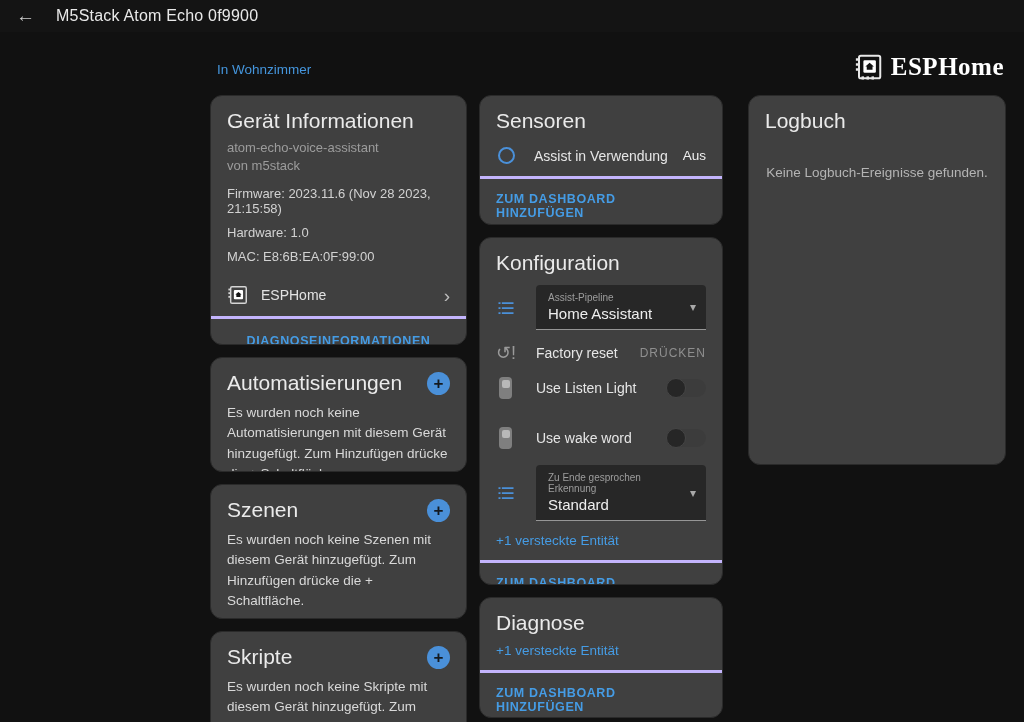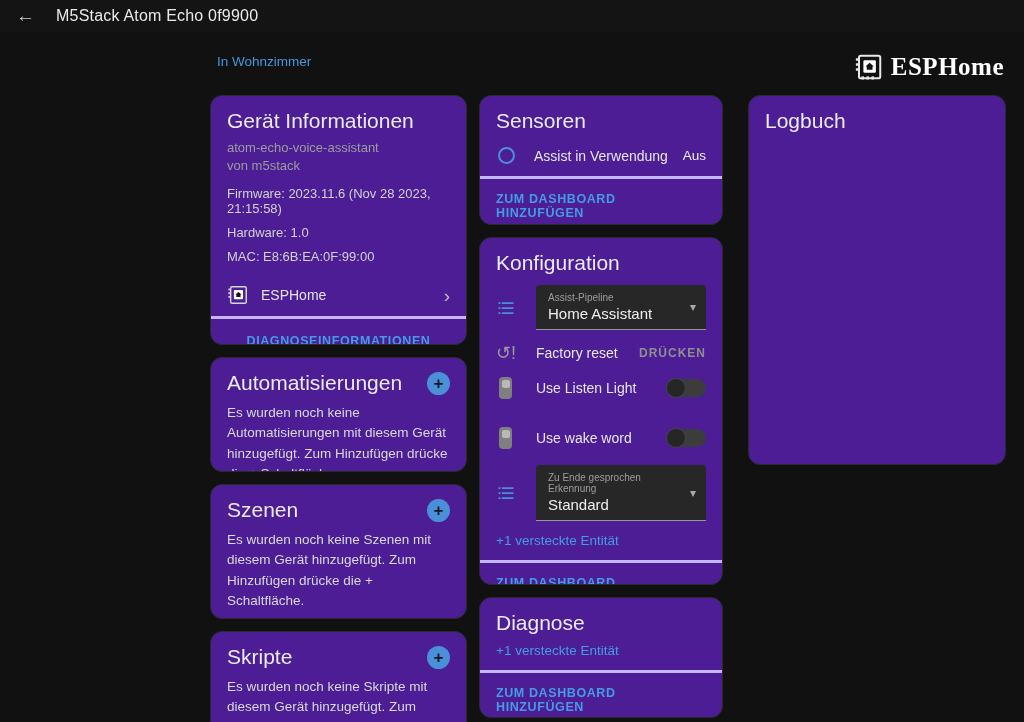--- a/index.html
+++ b/index.html
@@ -6,31 +6,31 @@
   html,body { background:#000; }
   body { font-family:"Liberation Sans", sans-serif; }
   .screen { position:relative; width:1024px; height:722px; background:#111111; overflow:hidden; }
 
   
   .appbar { position:absolute; top:0; left:0; right:0; height:32px; background:#141414; display:flex; align-items:center; padding:0 16px; }
   .back-btn { color:#cfcfcf; font-size:19px; width:40px; cursor:pointer; }
   .appbar-title { color:#e9e9e9; font-size:16px; font-weight:400; letter-spacing:0.2px; }
 
   
-  .breadcrumb { position:absolute; left:217px; top:54px; color:#4596dd; font-size:13.5px; cursor:pointer; }
+  .breadcrumb { position:absolute; left:217px; top:62px; color:#4596dd; font-size:13.5px; cursor:pointer; }
   .brand { position:absolute; right:20px; top:52px; display:flex; align-items:center; gap:7px; }
   .brand-text { color:#ffffff; font-family:"Liberation Serif", serif; font-weight:700; font-size:25px; letter-spacing:0.5px; }
 
   
   .col { position:absolute; top:95px; display:flex; flex-direction:column; gap:12px; }
   .col1 { left:210px; width:257px; }
   .col2 { left:479px; width:244px;align-items:center; }
   .col3 { left:748px; width:258px; }
 
-  .card { background:#4c1d95; border:1px solid #2a2a2a; border-radius:12px; display:flex; flex-direction:column; overflow:hidden; flex:none; }
+  .card { background:#404040; border:1px solid #2a2a2a; border-radius:12px; display:flex; flex-direction:column; overflow:hidden; flex:none; }
   .card-title { font-size:21px; color:#eaeaea; padding:13px 16px 6px; font-weight:400; }
   .title-row { display:flex; align-items:center; justify-content:space-between; padding:13px 16px 6px;gap:24px; }
   .title-row .t { font-size:21px; color:#eaeaea; font-weight:400; }
   .plus-btn { width:23px; height:23px; border-radius:50%; background:#4a90d9; color:#14191f; font-size:17px; font-weight:700; display:flex; align-items:center; justify-content:center; cursor:pointer; line-height:1; }
   .card-actions { margin-top:auto; border-top:3px solid #c4b5fd; padding:13px 16px; color:#459ce5; font-weight:700; font-size:12.5px; letter-spacing:0.6px; cursor:pointer; }
   .card-actions.center { text-align:center; line-height:1.5; }
 
   
   .di-muted { color:#9c9c9c; font-size:13px; line-height:1.35; padding:0 16px; }
   .di-line { color:#d2d2d2; font-size:13px; padding:0 16px; margin-top:9px; }
@@ -48,21 +48,21 @@
   .ent-state { color:#efefef; font-size:13.5px; }
 
   
   .cfg-row { display:flex; align-items:center; padding:0 16px; margin-bottom:14px; }
   .row-icon { width:40px; flex:none; display:flex; align-items:center; }
   .select-field { flex:1; background:#272727; border-radius:4px 4px 0 0; border-bottom:1px solid #969696; padding:7px 28px 7px 12px; position:relative; cursor:pointer; }
   .select-label { font-size:10px; color:#9d9d9d; }
   .select-value { font-size:15px; color:#eeeeee; margin-top:2px; }
   .caret { position:absolute; right:10px; top:50%; transform:translateY(-50%); color:#a9a9a9; font-size:12px; }
   .cfg-name { color:#e6e6e6; font-size:14px; flex:1; }
-  .press-label { color:#8f8f8f; font-size:12px; font-weight:700; letter-spacing:1px; cursor:pointer;margin-left:12px; }
+  .press-label { color:#8f8f8f; font-size:12px; font-weight:400; letter-spacing:1px; cursor:pointer;margin-left:12px; }
   .restart-glyph { color:#9a9a9a; font-size:18px; line-height:1; }
   .tgl-icon { width:13px; height:22px; border-radius:4px; background:#7f7f7f; position:relative; margin-left:3px; }
   .tgl-icon:before { content:""; position:absolute; left:2.5px; top:2.5px; width:8px; height:8px; border-radius:2px; background:#b9b9b9; }
   .switch { width:40px; height:18px; border-radius:9px; background:#3c3c3c; position:relative; cursor:pointer; flex:none; }
   .switch .knob { position:absolute; left:0; top:-1px; width:20px; height:20px; border-radius:50%; background:#262626; border:1px solid #454545; }
   .hidden-link { color:#459ce5; font-size:13.5px; padding:2px 16px 12px; cursor:pointer; }
 
   
   .log-empty { color:#b4b4b4; font-size:13.5px; text-align:center; padding:26px 16px; }
 
@@ -224,16 +224,17 @@
     <div class="card" style="height:121px;">
       <div class="card-title">Diagnose</div>
       <div class="hidden-link">+1 versteckte Entität</div>
       <div class="card-actions">ZUM DASHBOARD HINZUFÜGEN</div>
     </div>
   </div>
 
   <div class="col col3">
     <div class="card" style="height:370px;">
       <div class="card-title">Logbuch</div>
+      <div class="log-empty">Keine Logbuch-Ereignisse gefunden.</div>
     </div>
   </div>
 
 </div>
 
 </body></html>

